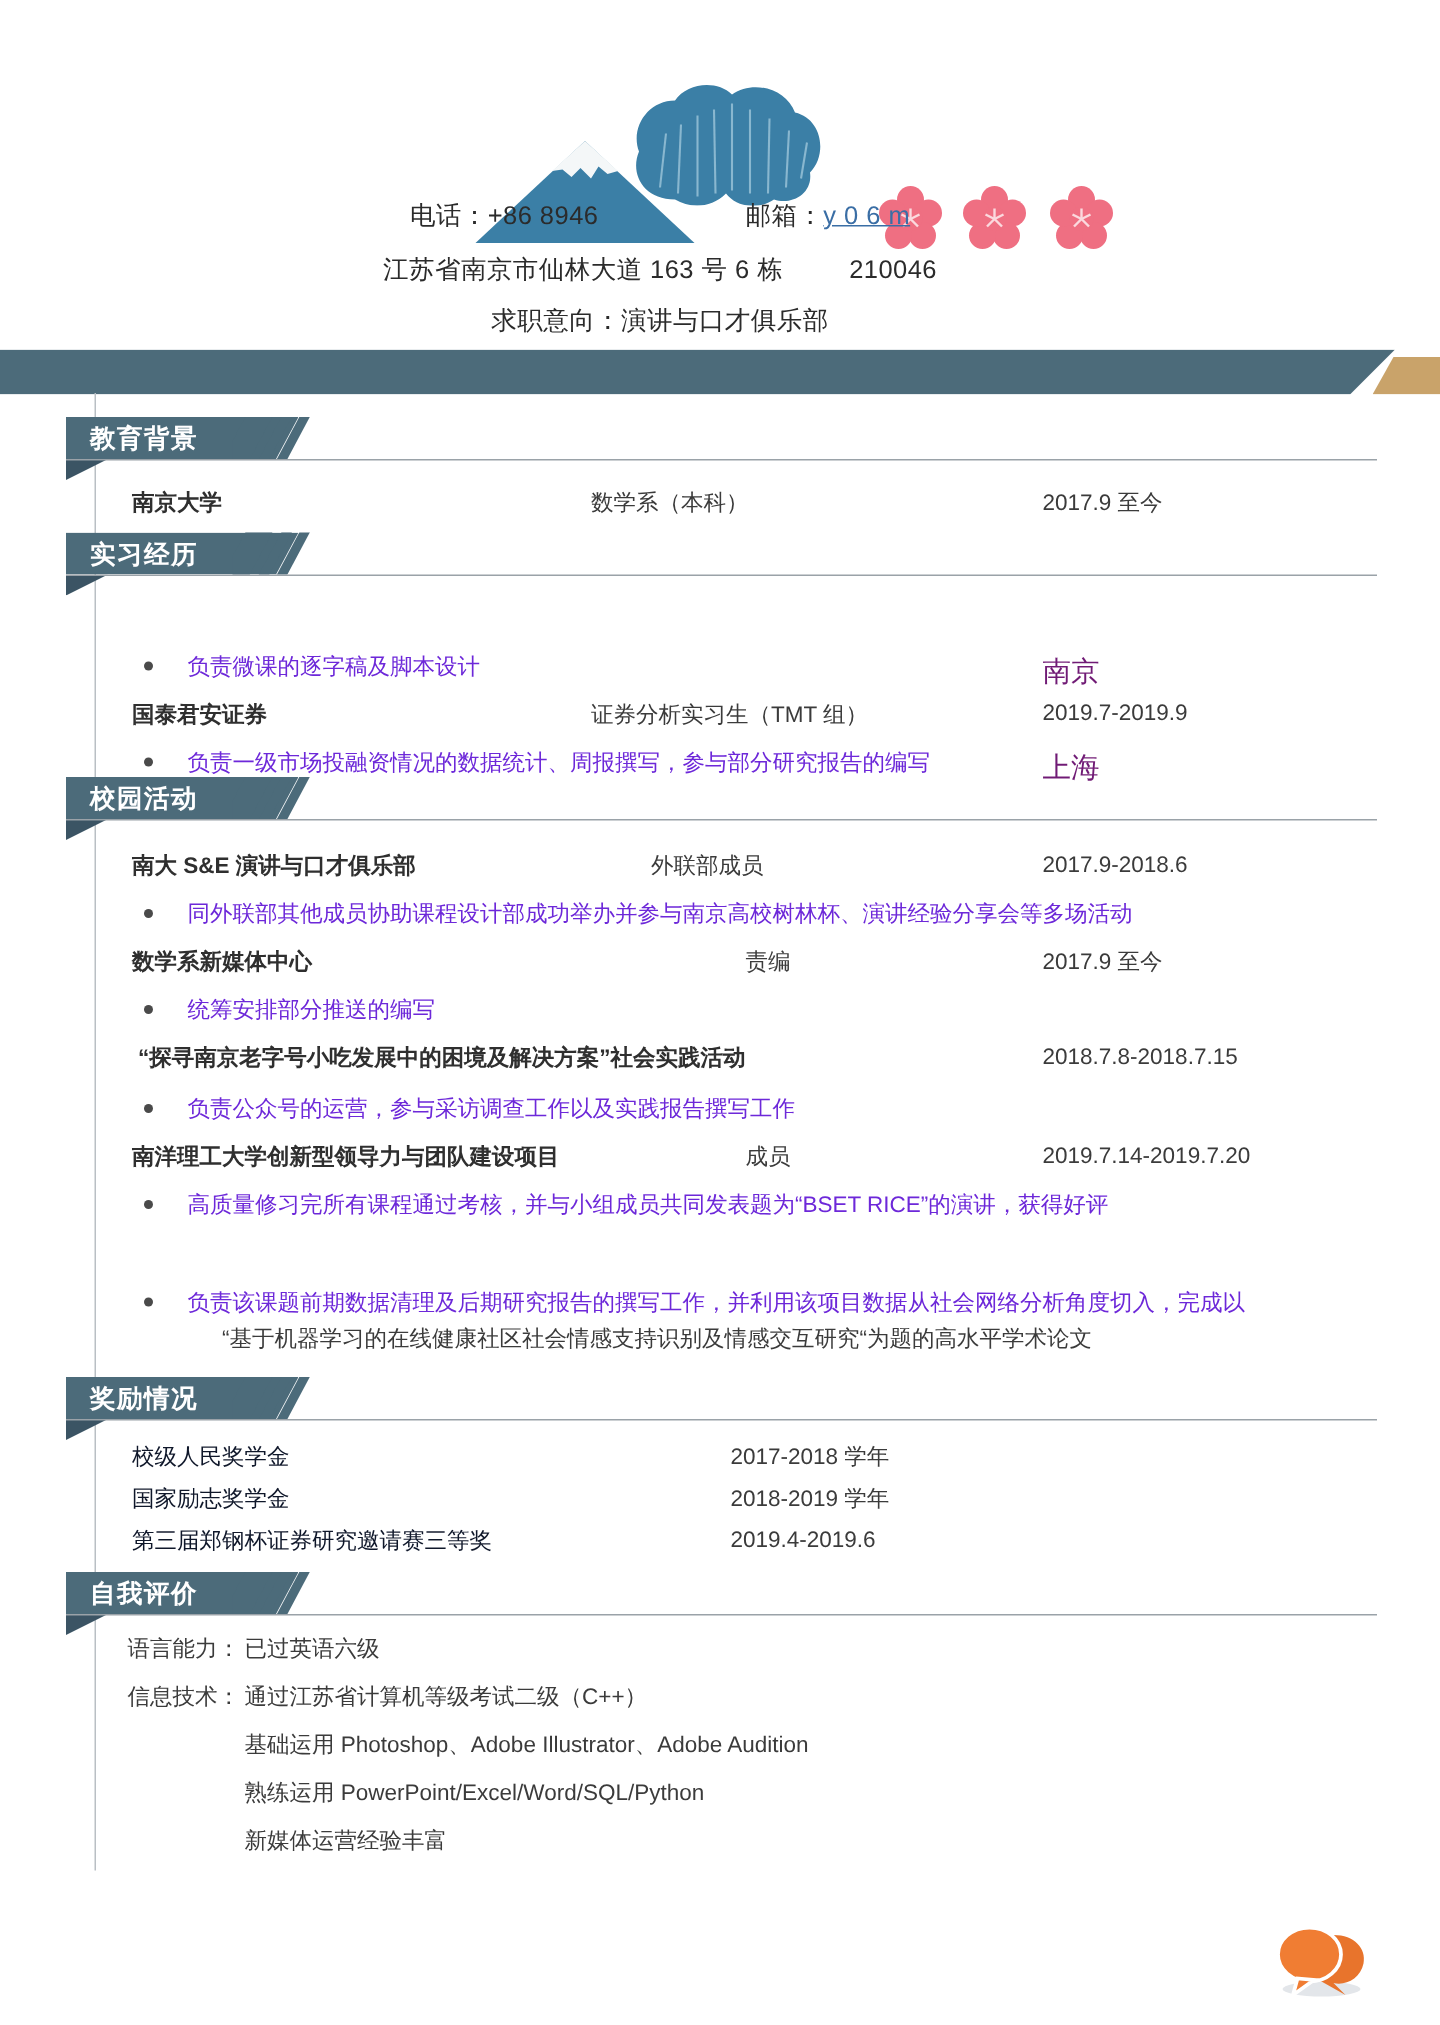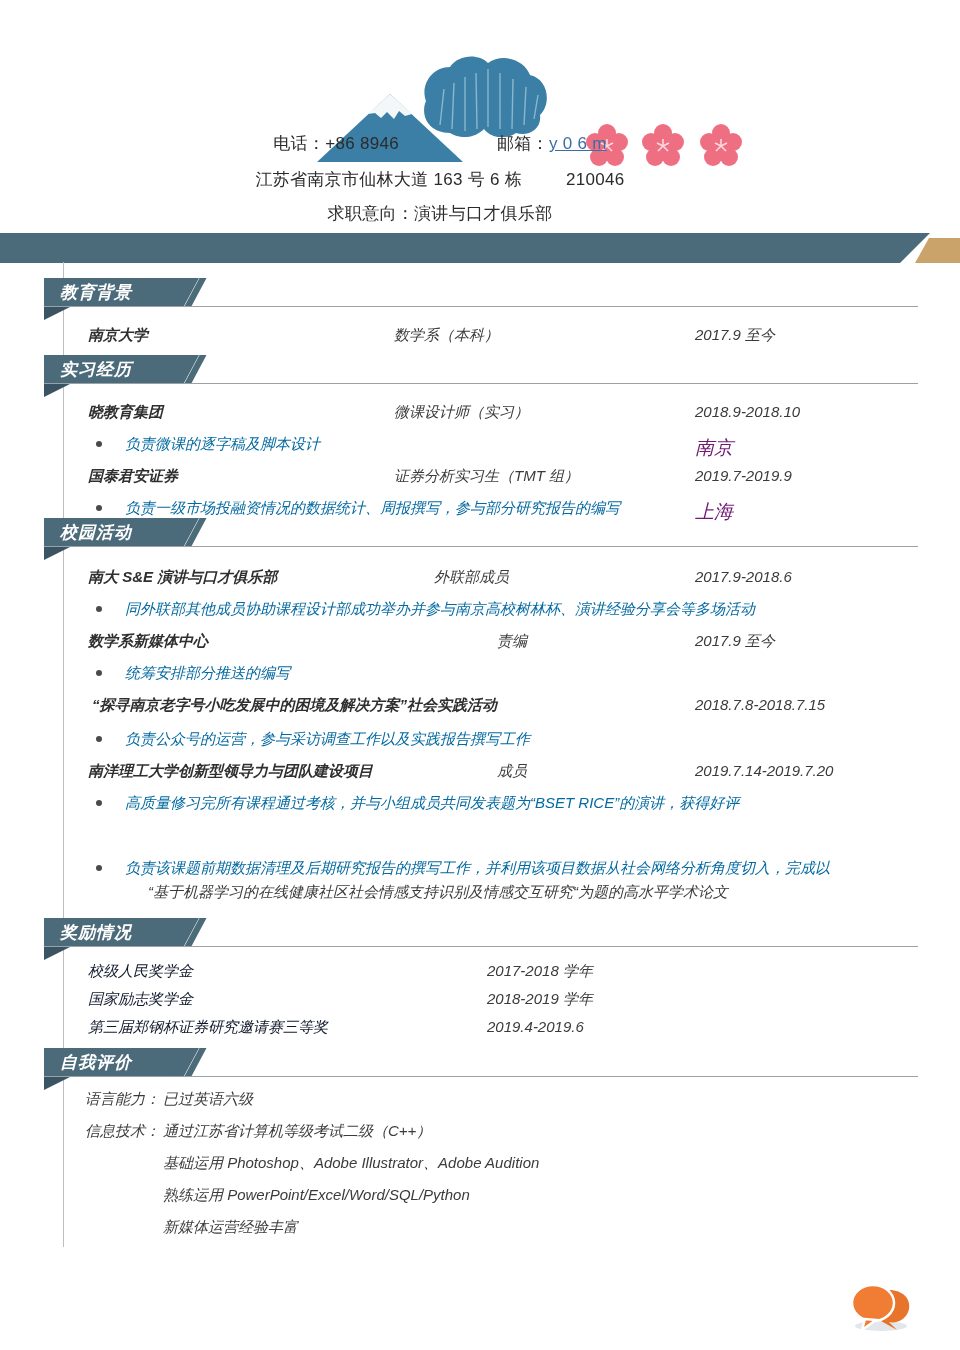--- a/index.html
+++ b/index.html
@@ -48,21 +48,21 @@
     clip-path:polygon(14px 0, 45px 0, 45px 25px, 0 25px);
   }
 
   
   .left-rail{
     position:absolute;left:63px;top:262px;width:1px;height:985px;
     background:#b9bfc4;
   }
 
   
-  .section{position:absolute;left:0;width:960px;font-style:italic;}
+  .section{position:absolute;left:0;width:960px;}
   .ribbon{
     position:relative;height:30px;
   }
   .ribbon-body{
     position:absolute;left:44px;top:0;height:28px;width:155px;
     background:#4c6b7a;
     clip-path:polygon(0 0, 155px 0, 140px 28px, 0 28px);
   }
   .ribbon-tail{
     position:absolute;left:44px;top:28px;width:28px;height:14px;
@@ -97,21 +97,21 @@
   .col-b{position:absolute;left:394px;font-size:15px;color:#3b3b3b;white-space:nowrap;}
   .col-c{position:absolute;left:695px;font-size:15px;color:#3b3b3b;white-space:nowrap;}
   .col-c.aw{left:487px;}
 
   .bullet-row{position:absolute;left:0;width:960px;}
   .bullet-dot{
     position:absolute;left:96px;top:6px;width:6px;height:6px;
     border-radius:50%;background:#4a4a4a;
   }
   .bullet-text{
-    position:absolute;left:125px;top:0;font-size:15px;color:#0369a1;white-space:nowrap;text-align:center;
+    position:absolute;left:125px;top:0;font-size:15px;color:#6d28d9;white-space:nowrap;text-align:center;
   }
   .bullet-text2{
     position:absolute;left:148px;top:24px;font-size:15px;color:#3b3b3b;white-space:nowrap;
   }
   .bullet-loc{position:absolute;left:695px;top:0;font-size:19px;color:#701a75;}
 
   
   .se-row{position:absolute;left:0;width:960px;font-size:15px;color:#3b3b3b;}
   .se-label{position:absolute;left:85px;white-space:nowrap;}
   .se-value{position:absolute;left:163px;white-space:nowrap;}
@@ -245,25 +245,20 @@
     <div class="ribbon-tail"></div>
     <div class="ribbon-stripes">
         <i></i>
         <i></i>
         <i></i>
       </div>
     <div class="ribbon-label">实习经历</div>
     <div class="ribbon-rule"></div>
   </div>
 
-  <div class="row" style="top:48px">
-    <span class="col-a">晓教育集团</span>
-    <span class="col-b">微课设计师（实习）</span>
-    <span class="col-c">2018.9-2018.10</span>
-  </div>
   <div class="bullet-row" style="top:80px">
     <span class="bullet-dot"></span>
     <span class="bullet-text">负责微课的逐字稿及脚本设计</span>
     <span class="bullet-loc">南京</span>
   </div>
   <div class="row" style="top:112px">
     <span class="col-a">国泰君安证券</span>
     <span class="col-b">证券分析实习生（TMT 组）</span>
     <span class="col-c">2019.7-2019.9</span>
   </div>

